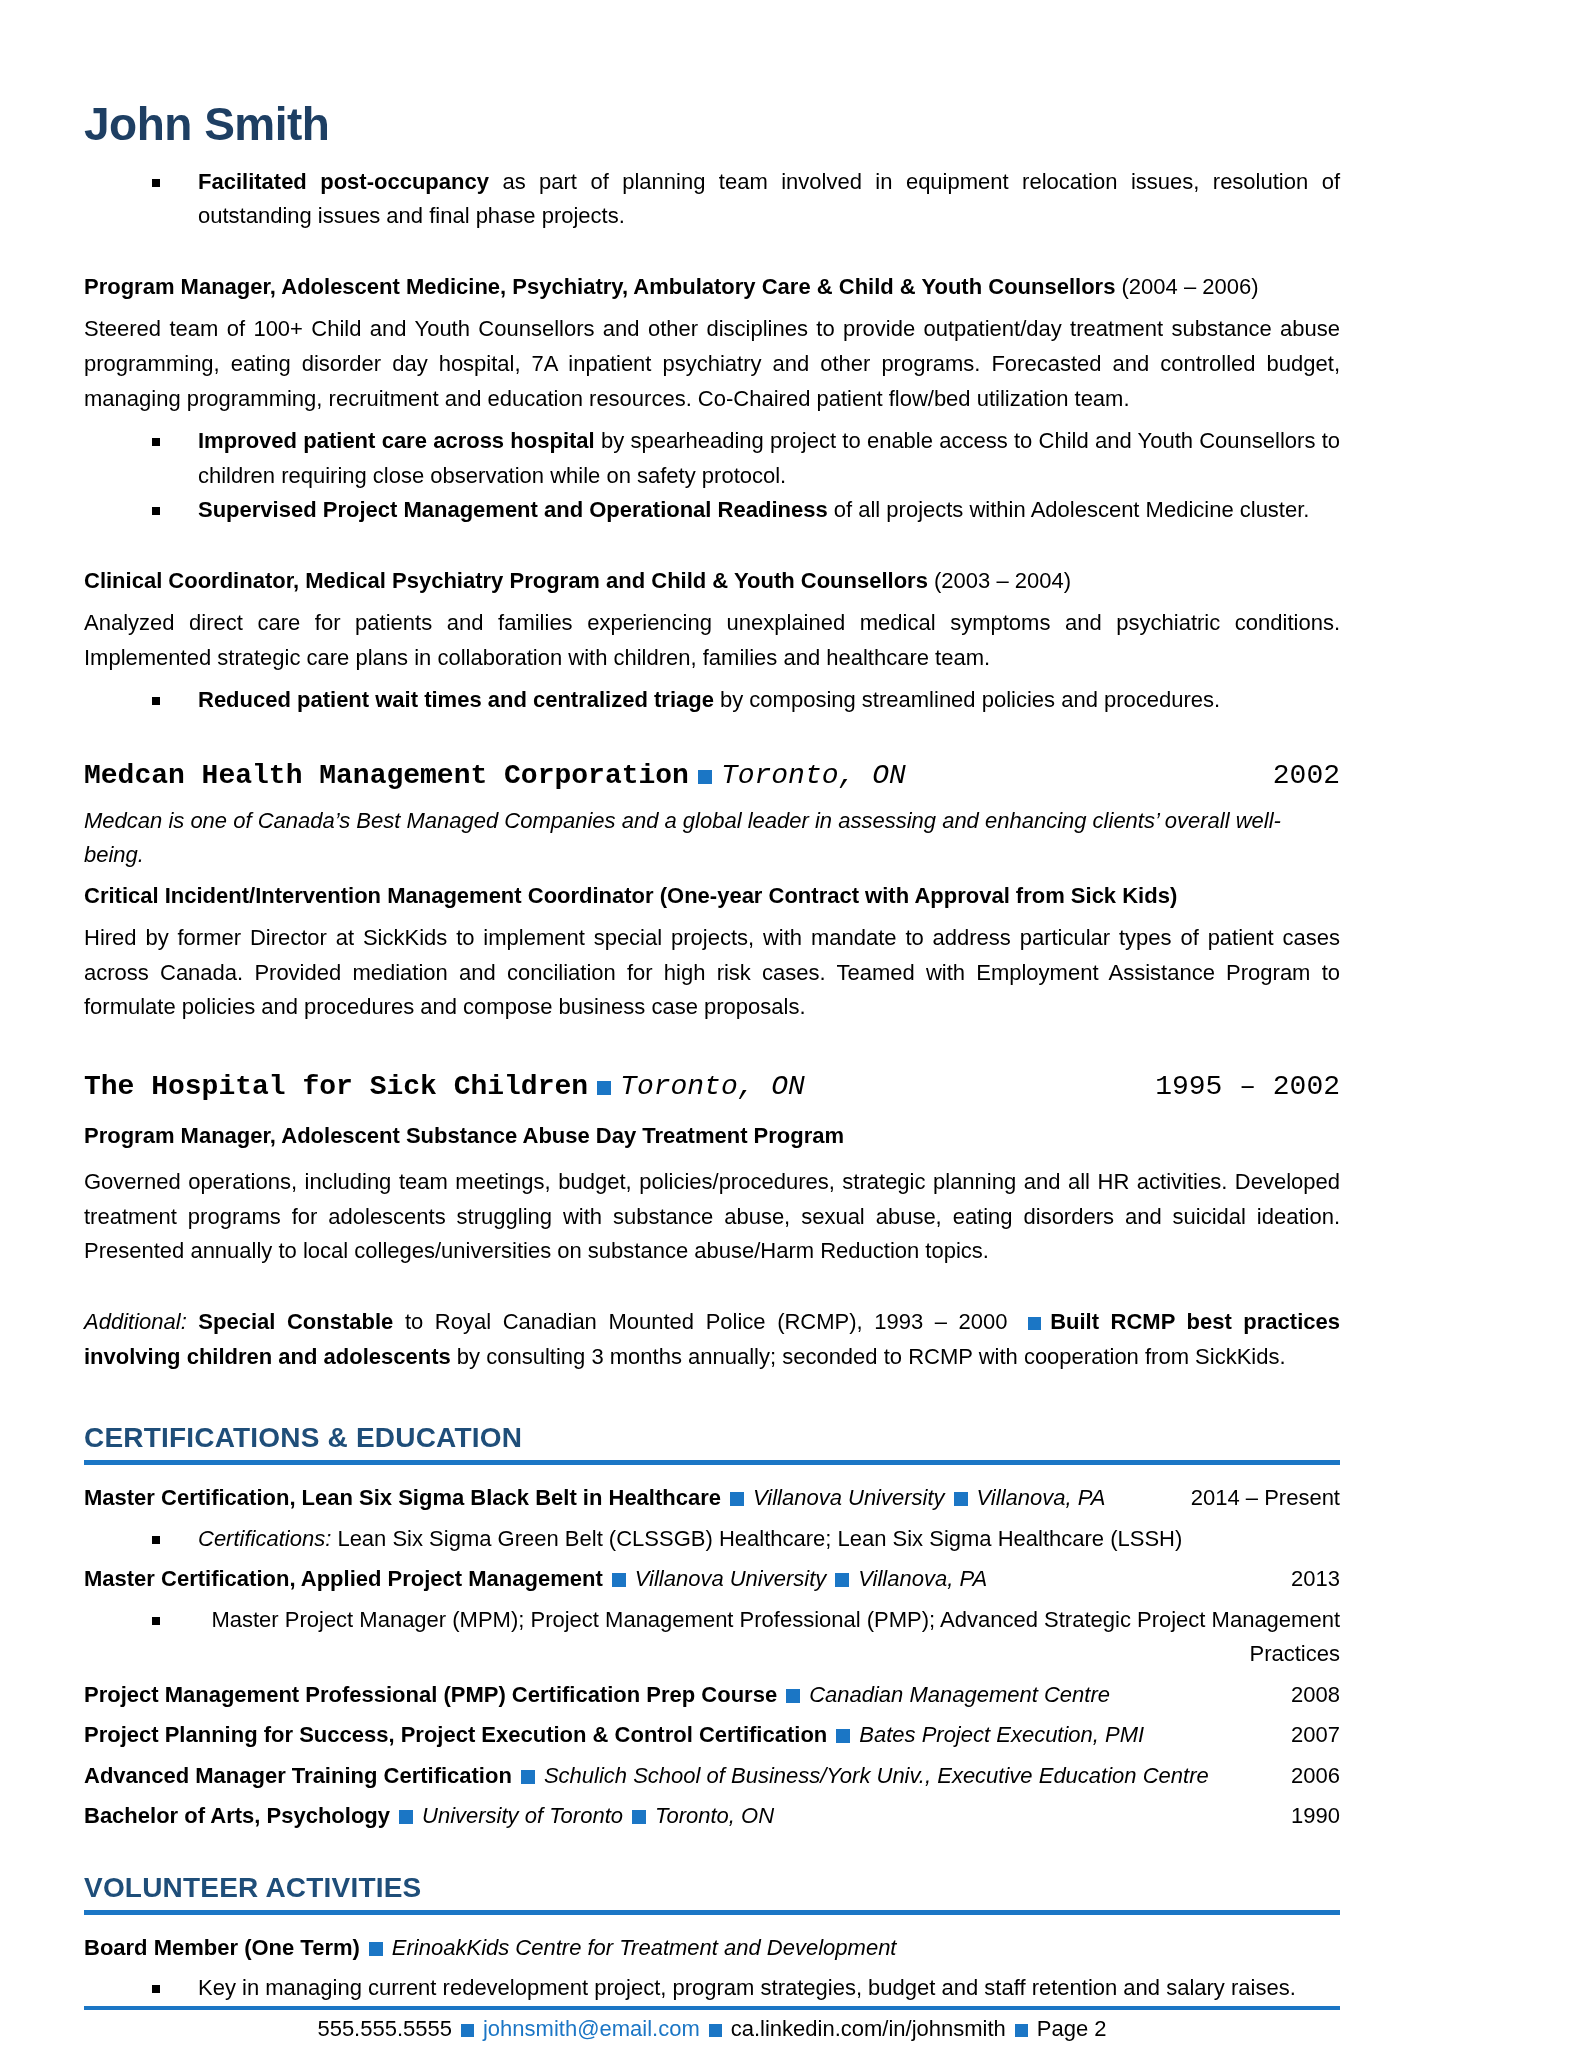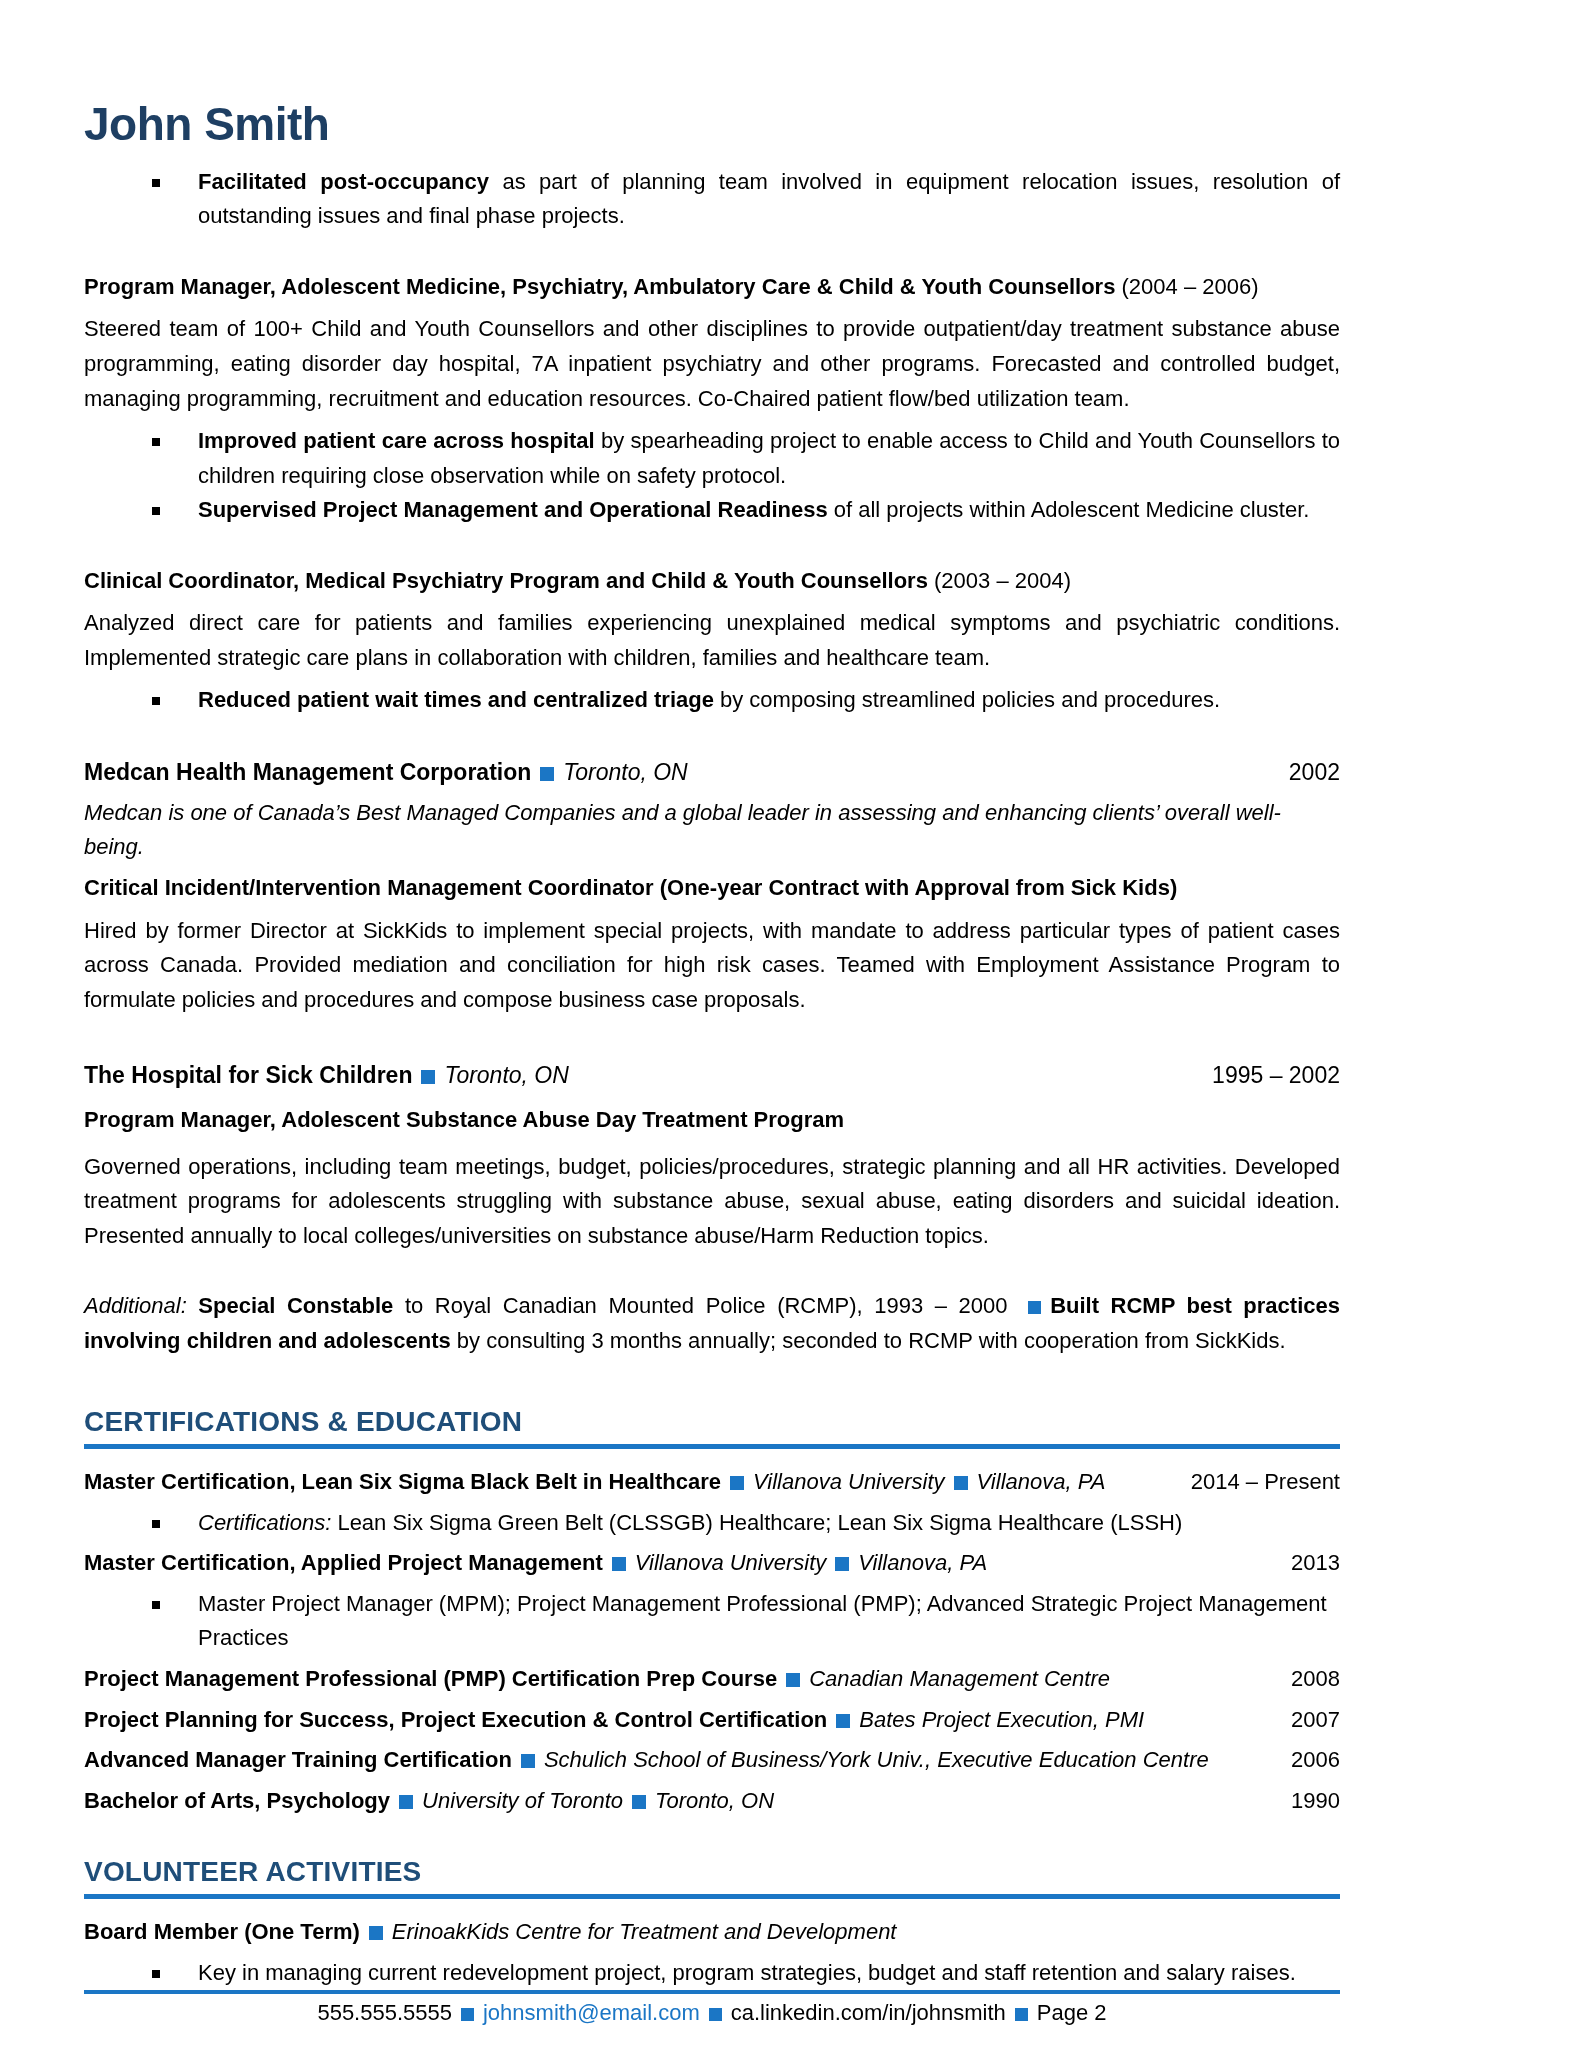--- a/index.html
+++ b/index.html
@@ -29,21 +29,21 @@
   .bullet .btext { flex:1; margin-left:38px; text-align:justify; }
   .sq {
     display:inline-block; width:14px; height:14px;
     background:var(--accent,#1B76C5);
     margin:0 9px; transform:translateY(1px);
   }
   .sq.small { width:13px; height:13px; }
   .row { display:flex; justify-content:space-between; align-items:baseline; }
   .row .left { flex:1; }
   .row .year { white-space:nowrap; margin-left:24px; }
-  .company { font-size:23px; font-weight:700; }
+  .company { font-size:28px; font-weight:700;font-family:Liberation Mono, monospace; }
   .jobtitle { font-size:22px; }
   .sec-head {
     font-size:28px; font-weight:700; letter-spacing:0.2px;
     color:var(--heading-navy,#1F4E79);
     padding-bottom:0;
     border-bottom:5px solid var(--accent,#1B76C5);
     margin-bottom:16px;
   }
   .footer {
     margin-top:auto;
@@ -114,21 +114,21 @@
     <span class="marker"></span>
     <div class="btext"><span class="i">Certifications:</span><span> Lean Six Sigma Green Belt (CLSSGB) Healthcare; Lean Six Sigma Healthcare (LSSH)</span></div>
   </div>
 
   <div class="row mb6">
     <div class="left"><span class="b">Master Certification, Applied Project Management</span><span class="sq"></span><span class="i">Villanova University</span><span class="sq"></span><span class="i">Villanova, PA</span></div>
     <div class="year">2013</div>
   </div>
   <div class="bullet mb6">
     <span class="marker"></span>
-    <div class="btext" style="text-align:left">Master Project Manager (MPM); Project Management Professional (PMP); Advanced Strategic Project Management Practices</div>
+    <div class="btext" style="text-align:right">Master Project Manager (MPM); Project Management Professional (PMP); Advanced Strategic Project Management Practices</div>
   </div>
 
   <div class="row mb6">
     <div class="left"><span class="b">Project Management Professional (PMP) Certification Prep Course</span><span class="sq"></span><span class="i">Canadian Management Centre</span></div>
     <div class="year">2008</div>
   </div>
 
   <div class="row mb6">
     <div class="left"><span class="b">Project Planning for Success, Project Execution &amp; Control Certification</span><span class="sq"></span><span class="i">Bates Project Execution, PMI</span></div>
     <div class="year">2007</div>

